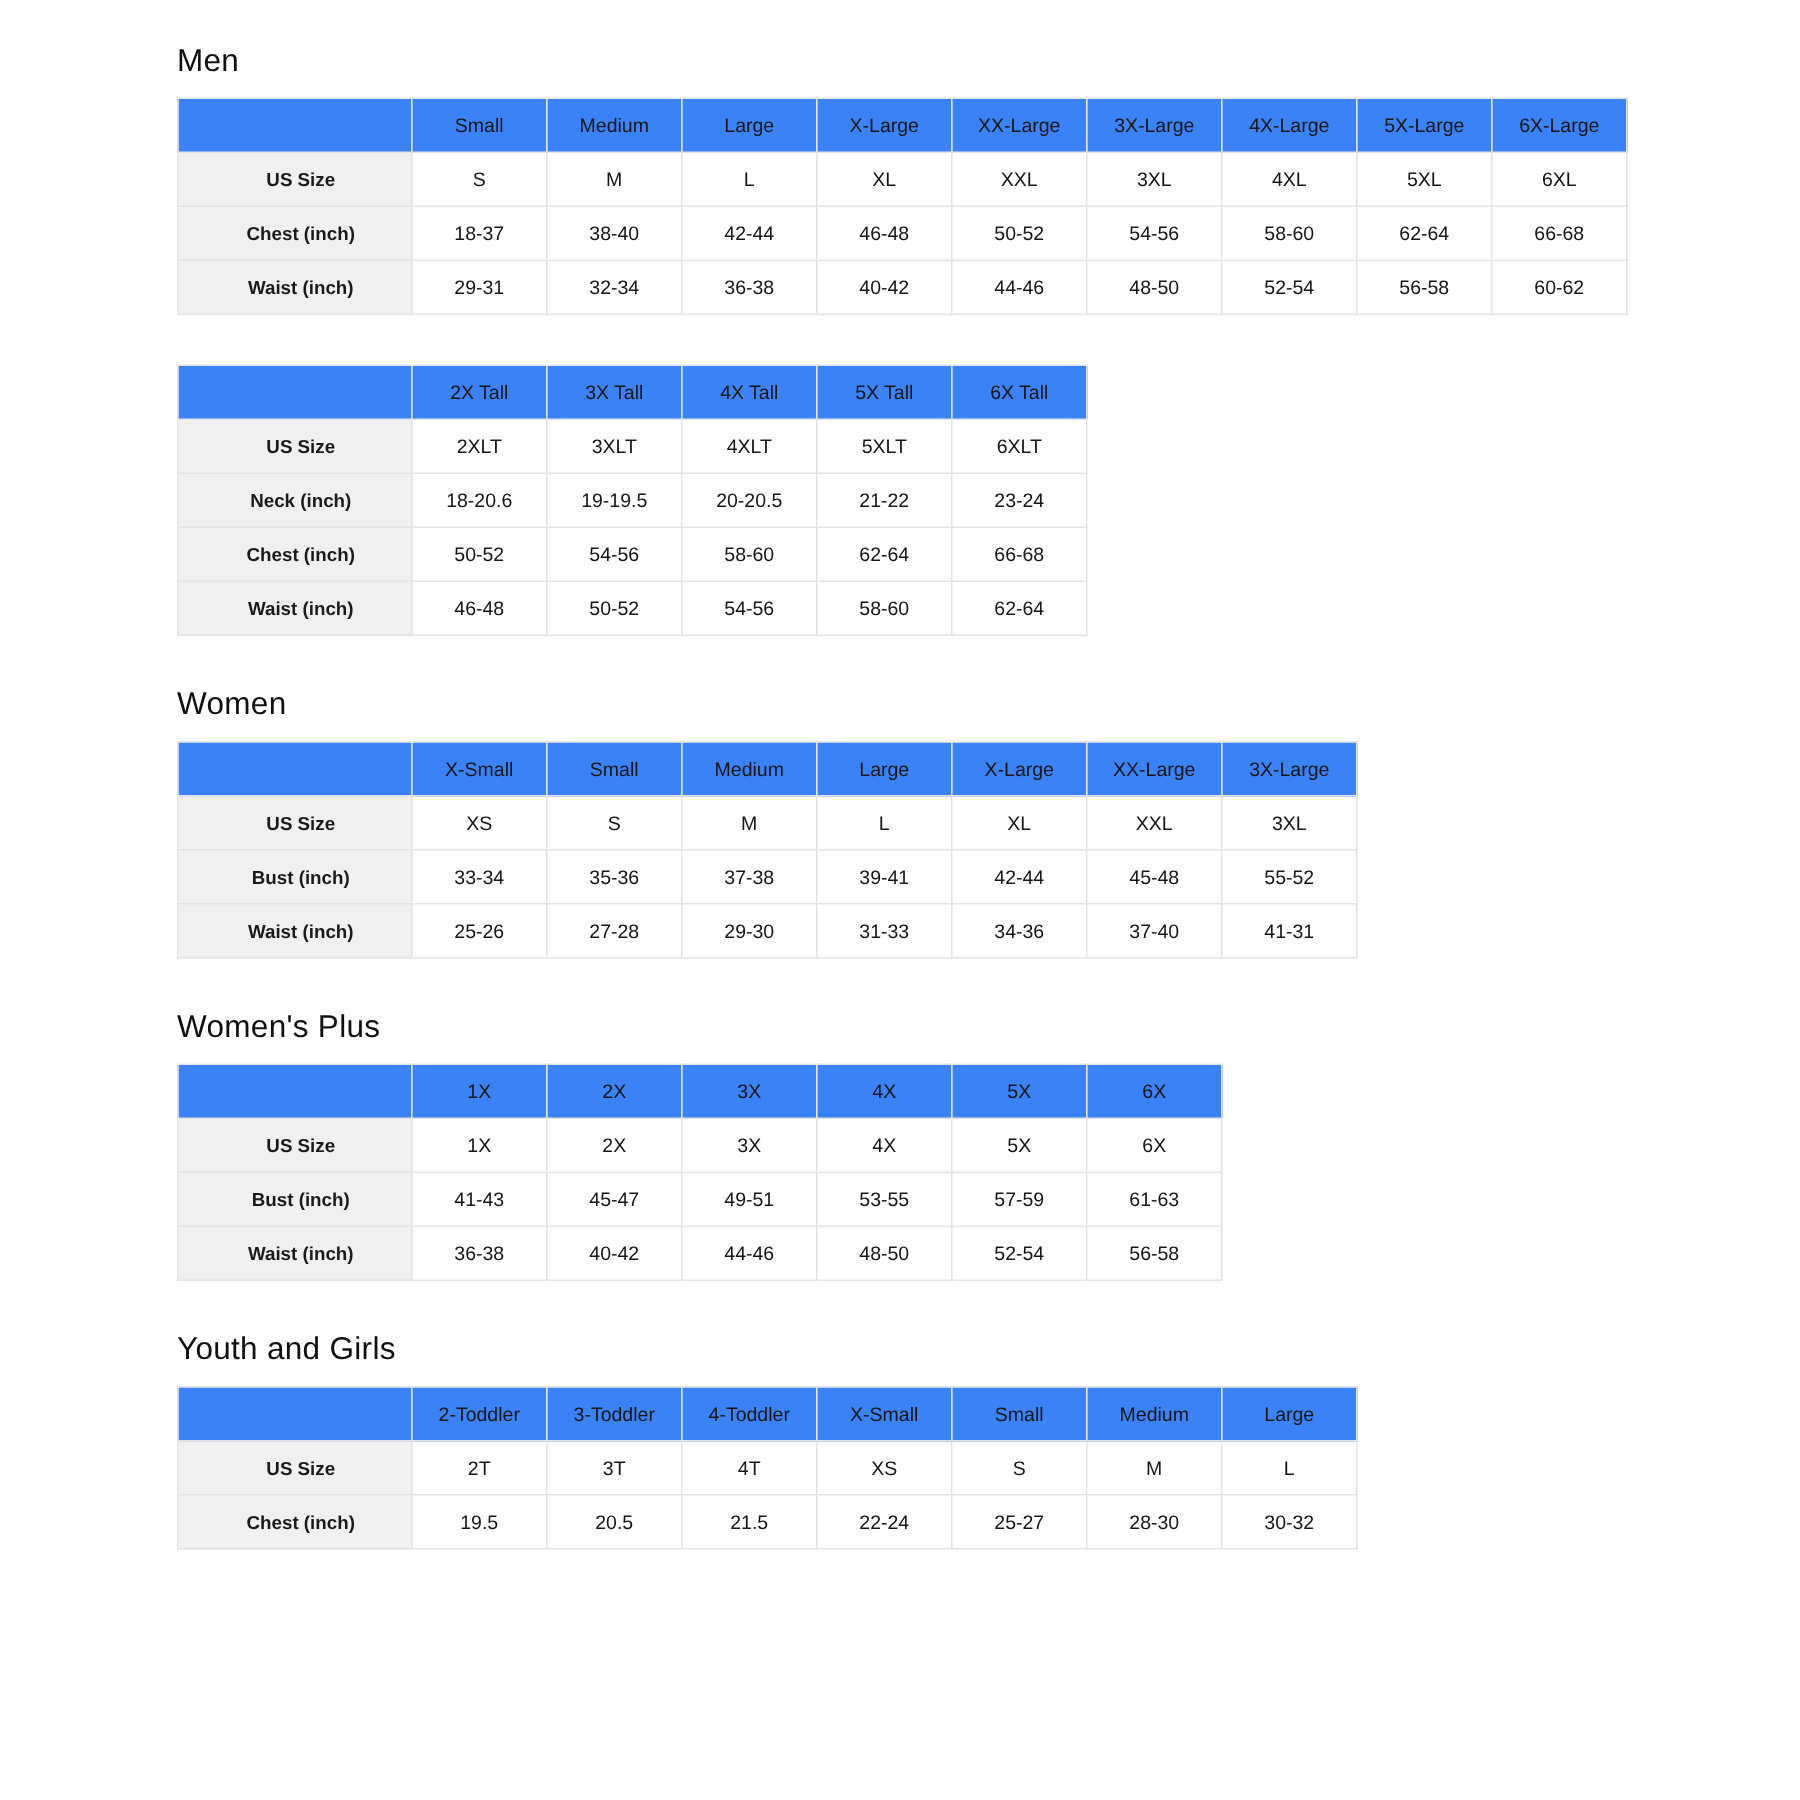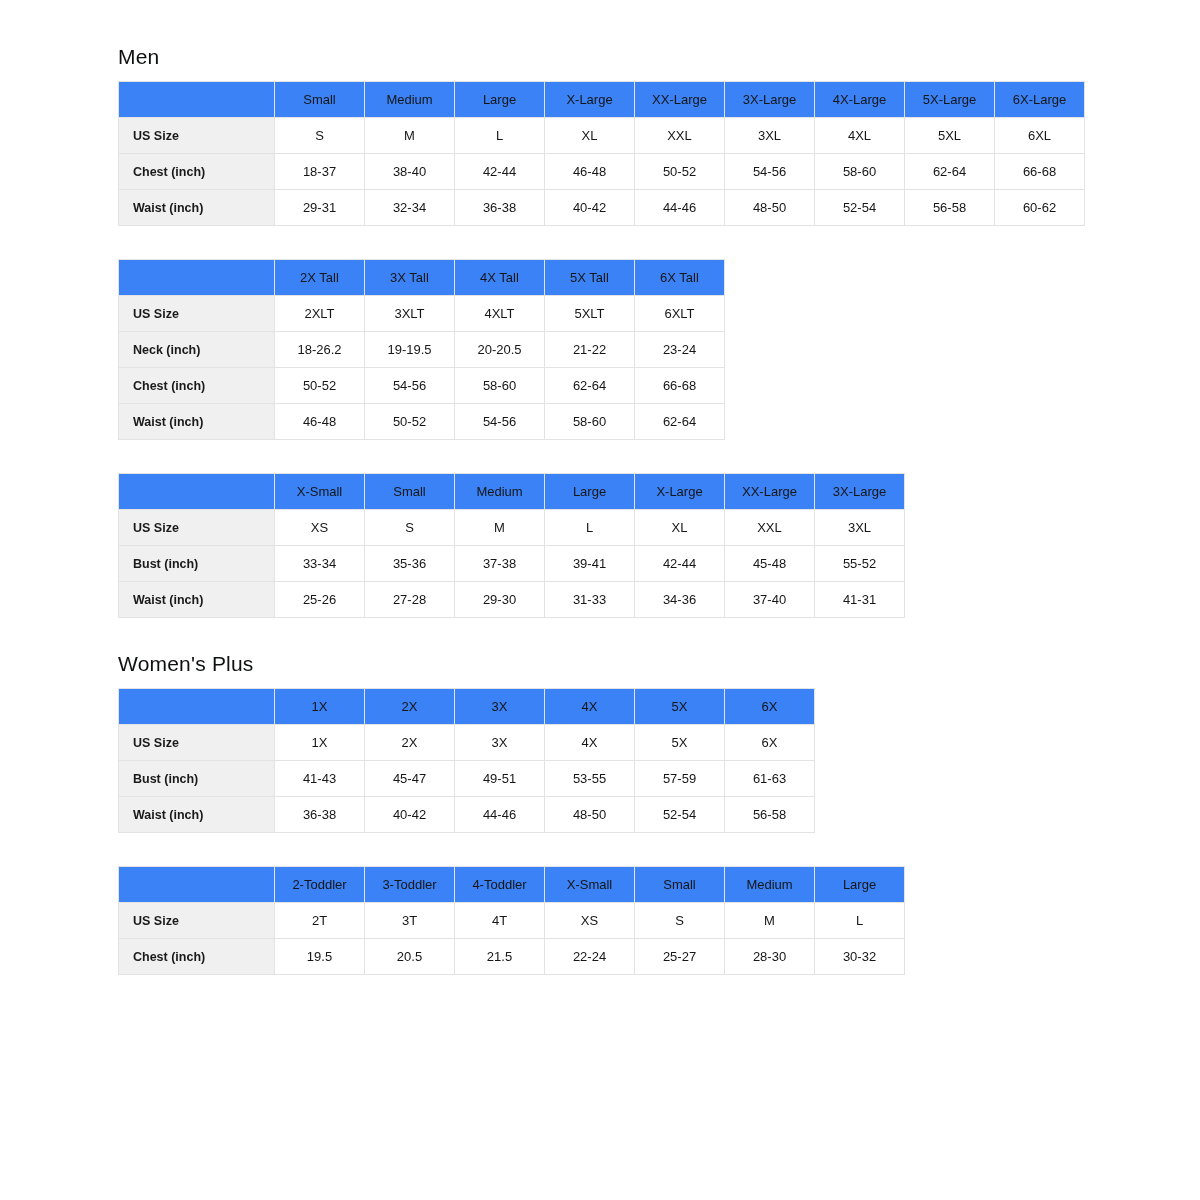--- a/index.html
+++ b/index.html
@@ -9,21 +9,21 @@
     color: #0f1111;
     font-family: "Liberation Sans", sans-serif;
   }
   body {
     width: 1200px;
     height: 1200px;
     overflow: hidden;
     box-sizing: border-box;
   }
   .page {
-    padding: 44px 0 0 118px;
+    padding: 28px 0 0 118px;
   }
   .size-section {
     margin-bottom: 33px;
   }
   .section-head {
     margin-bottom: 9px;
     line-height: 26px;
     white-space: nowrap;
   }
   .section-title {
@@ -62,21 +62,21 @@
   table.size-table td { width: 90px; }
   table.size-table thead th {
     background: #3b82f6;
     width: 90px;
   }
   table.size-table th.label-col {
     width: 156px;
   }
   table.size-table tbody th.row-label {
     background: #f0f0f0;
-    text-align: left;
+    text-align: center;
     padding-left: 14px;
     font-weight: 700;
     font-size: 12.5px;
     color: #1a1a1a;
   }
 </style>
 </head>
 <body>
 
 <div class="page">
@@ -154,21 +154,21 @@
             <tr>
               <th class="label-col row-label">US Size</th>
               <td>2XLT</td>
               <td>3XLT</td>
               <td>4XLT</td>
               <td>5XLT</td>
               <td>6XLT</td>
             </tr>
             <tr>
               <th class="label-col row-label">Neck (inch)</th>
-              <td>18-26.2</td>
+              <td>18-20.6</td>
               <td>19-19.5</td>
               <td>20-20.5</td>
               <td>21-22</td>
               <td>23-24</td>
             </tr>
             <tr>
               <th class="label-col row-label">Chest (inch)</th>
               <td>50-52</td>
               <td>54-56</td>
               <td>58-60</td>
@@ -180,20 +180,21 @@
               <td>46-48</td>
               <td>50-52</td>
               <td>54-56</td>
               <td>58-60</td>
               <td>62-64</td>
             </tr>
           </tbody>
         </table>
       </section>
       <section class="size-section">
+        <div class="section-head"><h2 class="section-title">Women</h2></div>
         <table class="size-table">
           <thead>
             <tr>
               <th class="label-col"></th>
               <th>X-Small</th>
               <th>Small</th>
               <th>Medium</th>
               <th>Large</th>
               <th>X-Large</th>
               <th>XX-Large</th>
@@ -273,20 +274,21 @@
               <td>40-42</td>
               <td>44-46</td>
               <td>48-50</td>
               <td>52-54</td>
               <td>56-58</td>
             </tr>
           </tbody>
         </table>
       </section>
       <section class="size-section">
+        <div class="section-head"><h2 class="section-title">Youth and Girls</h2></div>
         <table class="size-table">
           <thead>
             <tr>
               <th class="label-col"></th>
               <th>2-Toddler</th>
               <th>3-Toddler</th>
               <th>4-Toddler</th>
               <th>X-Small</th>
               <th>Small</th>
               <th>Medium</th>

